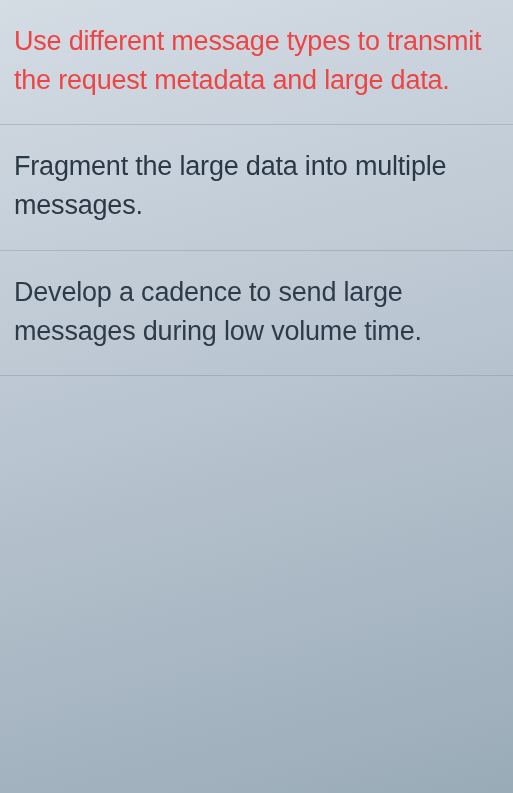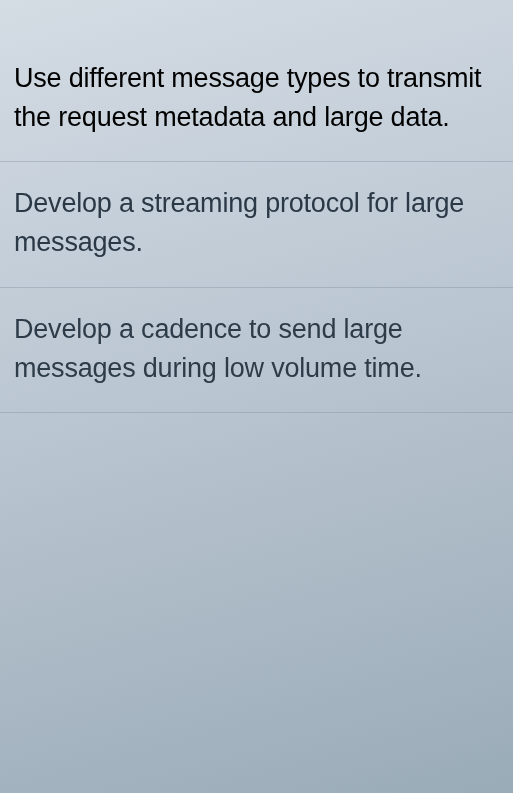--- a/index.html
+++ b/index.html
@@ -22,22 +22,21 @@
     .option {
       padding: 22px 14px 24px 14px;
       border-bottom: 1px solid rgba(120, 135, 150, 0.35);
       font-size: 27px;
       line-height: 1.45;
       color: #2a3744;
       font-weight: 400;
       letter-spacing: -0.2px;
     }
     .option:nth-child(1) {
-      color: #000000;
-      margin-top: 37px;
+      color: #ef4444;
     }
     .option:nth-child(2) {
       color: #2b3845;
     }
     .option:nth-child(3) {
       color: #2e3c4a;
     }
     .option:nth-child(4) {
       color: #32414f;
       border-bottom: 1px solid rgba(120, 135, 150, 0.28);
@@ -48,18 +47,18 @@
     }
   </style>
 </head>
 <body>
 
 <div class="container">
   <div class="option">
     <span>Use different message types to transmit the request metadata and large data.</span>
   </div>
   <div class="option">
-    <span>Develop a streaming protocol for large messages.</span>
+    <span>Fragment the large data into multiple messages.</span>
   </div>
   <div class="option">
     <span>Develop a cadence to send large messages during low volume time.</span>
   </div>
 </div>
 
 </body></html>

